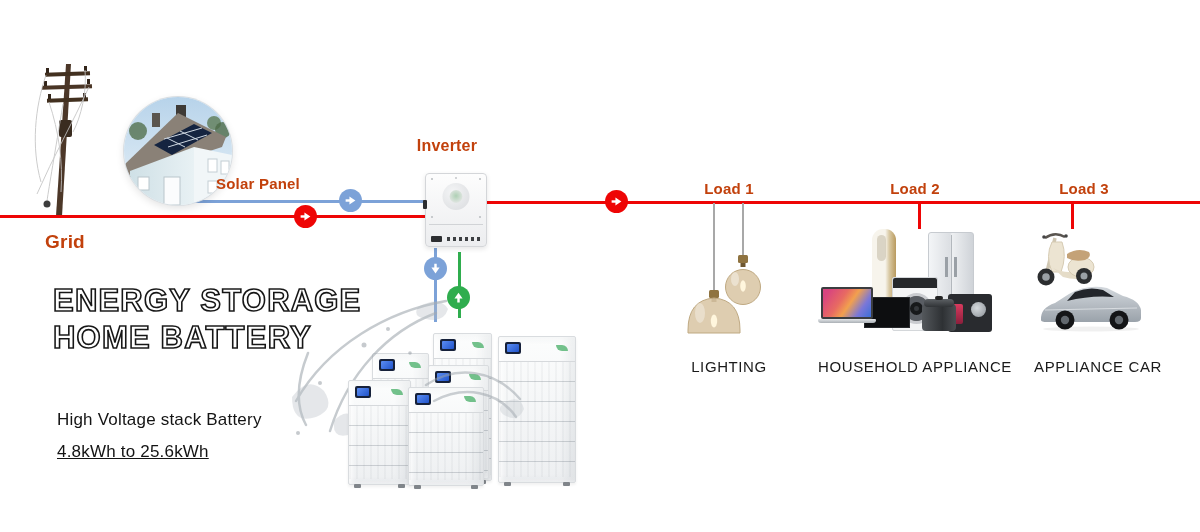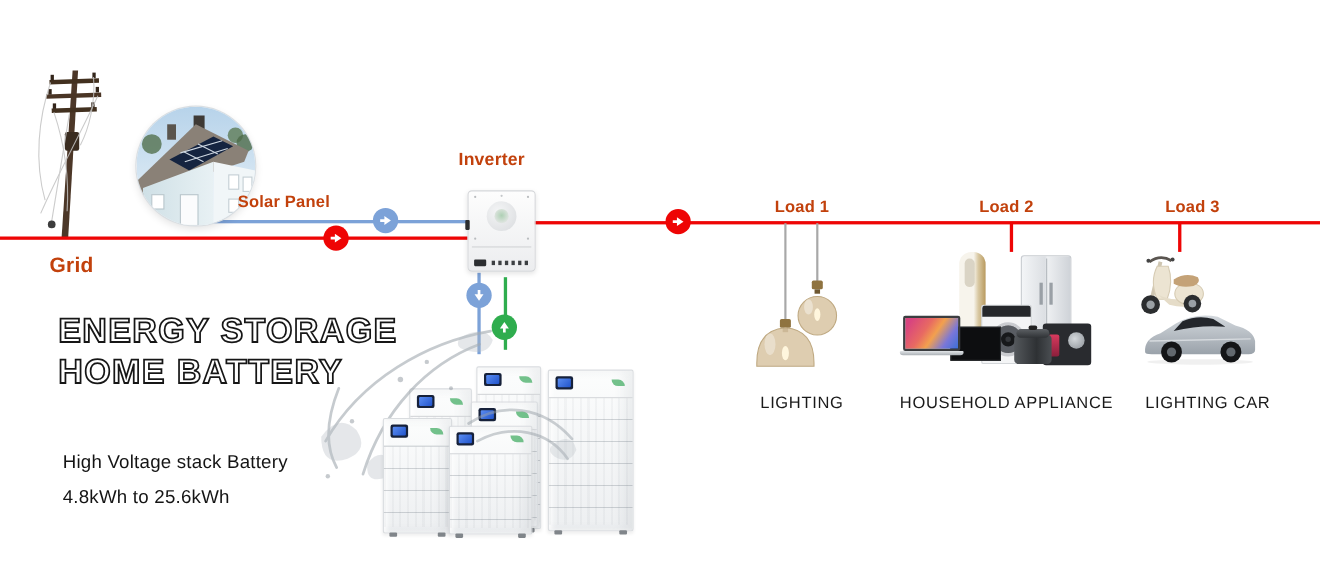--- a/index.html
+++ b/index.html
@@ -400,22 +400,22 @@
   <div class="lbl" style="left:15px;top:231px;width:100px;font-size:19px;">Grid</div>
   <div class="lbl" style="left:188px;top:175px;width:140px;">Solar Panel</div>
   <div class="lbl" style="left:387px;top:137px;width:120px;font-size:16px;">Inverter</div>
 
   <div class="lbl" style="left:669px;top:180px;width:120px;">Load 1</div>
   <div class="lbl" style="left:855px;top:180px;width:120px;">Load 2</div>
   <div class="lbl" style="left:1024px;top:180px;width:120px;">Load 3</div>
 
   <div class="cat" style="left:669px;top:358px;width:120px;">LIGHTING</div>
   <div class="cat" style="left:790px;top:358px;width:250px;">HOUSEHOLD APPLIANCE</div>
-  <div class="cat" style="left:1018px;top:358px;width:160px;">LIGHTING CAR</div>
+  <div class="cat" style="left:1018px;top:358px;width:160px;">APPLIANCE CAR</div>
 
   <div class="title">
     <div class="outline">ENERGY STORAGE</div>
     <div class="outline">HOME BATTERY</div>
   </div>
   <div class="sub" style="top:410px;text-align:center;">High Voltage stack Battery</div>
-  <div class="sub" style="top:442px;">4.8kWh to 25.6kWh</div>
+  <div class="sub" style="top:442px;text-decoration:underline;">4.8kWh to 25.6kWh</div>
 
 </div>
 
 </body></html>

